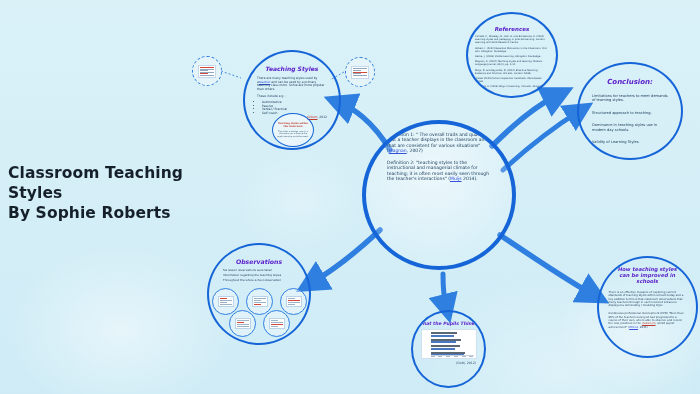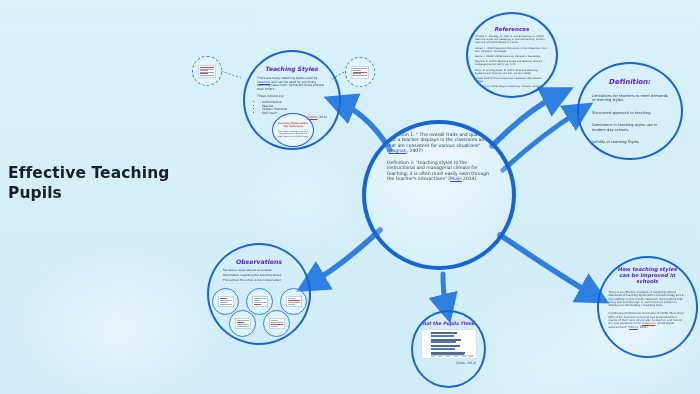--- a/index.html
+++ b/index.html
@@ -144,21 +144,22 @@
     <path d="M492,146 C520,118 540,104 556,96" fill="none" stroke="#2f7fe0" stroke-width="5.5" stroke-linecap="round" marker-end="url(#ah)"></path>
     <path d="M503,170 C536,140 562,122 578,112" fill="none" stroke="#2f7fe0" stroke-width="5" stroke-linecap="round" marker-end="url(#ah)"></path>
     <path d="M380,230 C350,258 330,272 313,282" fill="none" stroke="#2f7fe0" stroke-width="5.5" stroke-linecap="round" marker-end="url(#ah)"></path>
     <path d="M500,235 C540,262 570,282 592,294" fill="none" stroke="#2f7fe0" stroke-width="5.5" stroke-linecap="round" marker-end="url(#ah)"></path>
     <path d="M443,274 C443,290 444,298 446,306" fill="none" stroke="#2f7fe0" stroke-width="5" stroke-linecap="round" marker-end="url(#ah)"></path>
     <path d="M221,71 L241,78" fill="none" stroke="#4a8fe0" stroke-width="1" stroke-dasharray="2 2"></path>
     <path d="M344,72 L330,80" fill="none" stroke="#4a8fe0" stroke-width="1" stroke-dasharray="2 2"></path>
   </svg>
 
   <div class="title-block">
-    <div>Effective Teaching Pupils</div>
+    <div>Classroom Teaching Styles</div>
+    <div>By Sophie Roberts</div>
   </div>
 
   <div class="node" id="node-central">
     <div class="bd">
       <p><span>Definition 1: " The overall traits and qualities that a teacher displays in the classroom and that are consistent for various situations" (</span><span class="u">Magnan</span><span>, 2007)</span></p>
       <p><span>Definition 2: "teaching styles to the instructional and managerial climate for teaching; it is often most easily seen through the teacher's interactions" (</span><span class="u">Muijs</span><span> 2014).</span></p>
     </div>
   </div>
 
   <div class="node" id="node-teaching">
@@ -208,21 +209,21 @@
       <p>Gilbert, I. (2012) Essential Motivation in the Classroom. 2nd edn. Abingdon: Routledge.</p>
       <p>Hattie, J. (2009) Visible Learning. Abingdon: Routledge.</p>
       <p>Magnan, S. (2007) Teaching styles and learning. Modern Language Journal, 91(1), pp. 1-14.</p>
       <p>Muijs, D. and Reynolds, D. (2014) Effective Teaching: Evidence and Practice. 3rd edn. London: SAGE.</p>
       <p>Ofsted (2015) School inspection handbook. Manchester: Ofsted.</p>
       <p>Pritchard, A. (2009) Ways of Learning. 2nd edn. Abingdon: Routledge.</p>
     </div>
   </div>
 
   <div class="node" id="node-conclusion">
-    <div class="hd">Definition:</div>
+    <div class="hd">Conclusion:</div>
     <div class="bd">
       <p>Limitations for teachers to meet demands of learning styles.</p>
       <p>Structured approach to teaching.</p>
       <p>Dominance in teaching styles use in modern day schools.</p>
       <p>Validity of Learning Styles</p>
     </div>
   </div>
 
   <div class="node" id="node-improve">
     <div class="hd">How teaching styles can be improved in schools</div>

